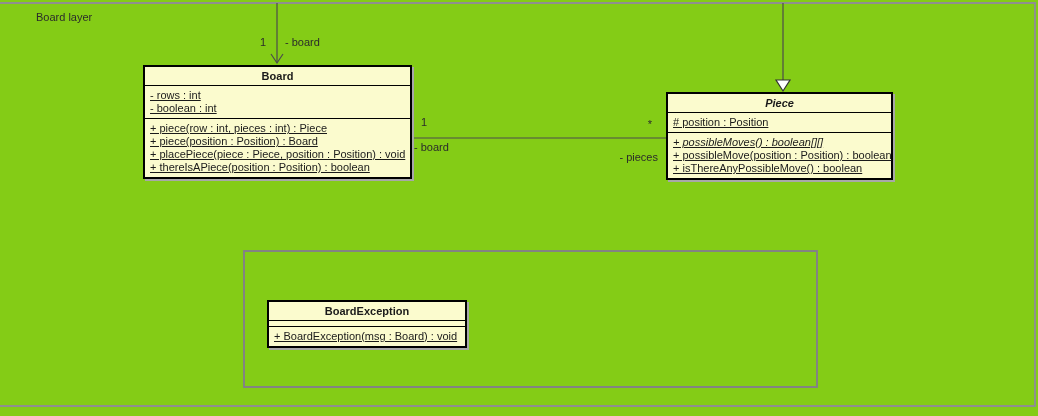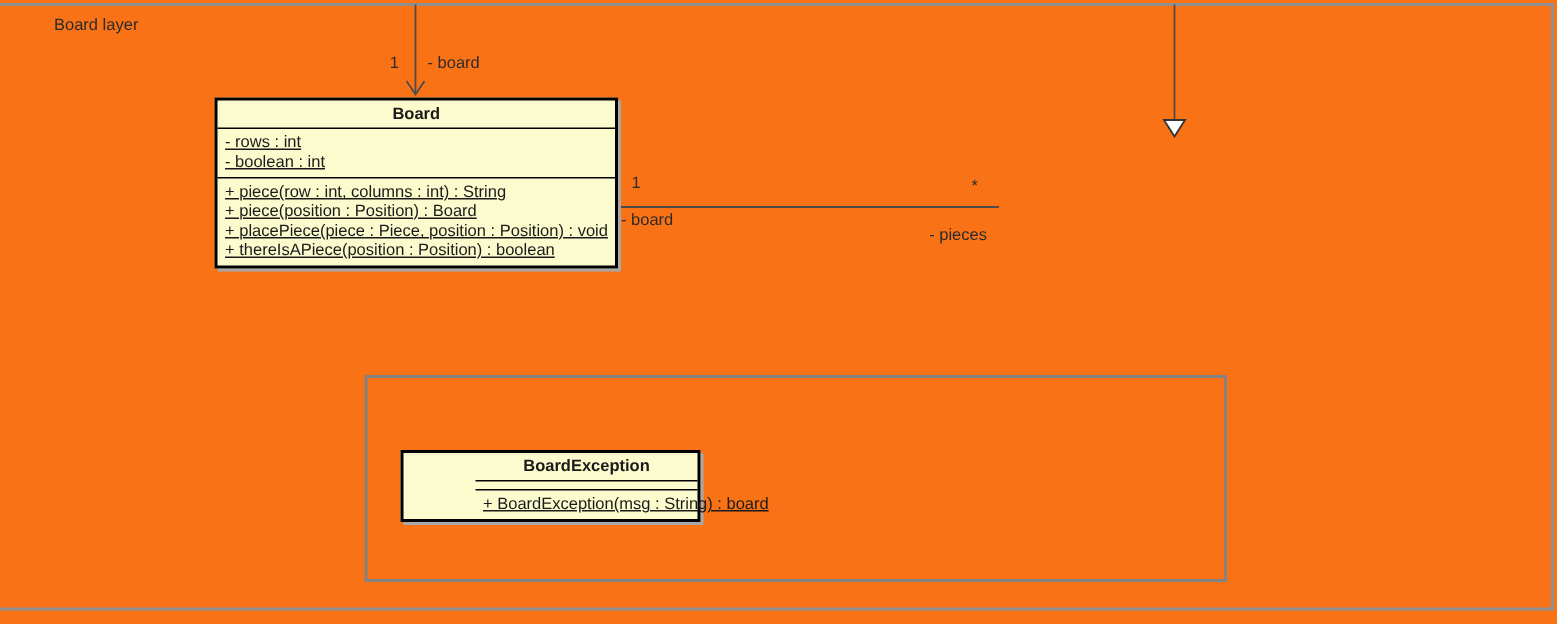--- a/index.html
+++ b/index.html
@@ -1,17 +1,17 @@
 <!DOCTYPE html>
 <html><head>
 <meta charset="utf-8">
 <style>
   html,body { margin:0; padding:0; background:#ffffff; }
   .canvas {
-    position:relative; width:1038px; height:416px; background:#f97316;
+    position:relative; width:1038px; height:416px; background:#84cc16;
     overflow:hidden; font-family:"Liberation Sans", sans-serif;
     font-size:11px; color:#1a1a1a;
   }
   .frame {
     position:absolute; left:-6px; top:2px; width:1042px; height:405px;
     border:2px solid #8f8f8f; box-sizing:border-box; background:transparent;
   }
   .layer-label { position:absolute; left:36px; top:11px; color:#2b2b2b; }
   svg.connectors { position:absolute; left:0; top:0; }
   .edge { stroke:#4c4c4c; stroke-width:1.2; fill:none; }
@@ -67,32 +67,43 @@
   <div class="lbl ra" style="left:638px; top:118px; width:14px;">*</div>
   <div class="lbl ra" style="left:612px; top:151px; width:46px;">- pieces</div>
 
   <div class="uml-class" style="left:143px; top:65px; width:269px;">
     <div class="uml-title">Board</div>
     <div class="uml-section">
       <div class="row">- rows : int</div>
       <div class="row">- boolean : int</div>
     </div>
     <div class="uml-section last">
-      <div class="row">+ piece(row : int, columns : int) : String</div>
+      <div class="row">+ piece(row : int, pieces : int) : Piece</div>
       <div class="row">+ piece(position : Position) : Board</div>
       <div class="row">+ placePiece(piece : Piece, position : Position) : void</div>
       <div class="row">+ thereIsAPiece(position : Position) : boolean</div>
     </div>
   </div>
 
+  <div class="uml-class" style="left:666px; top:92px; width:227px;">
+    <div class="uml-title italic">Piece</div>
+    <div class="uml-section">
+      <div class="row"># position : Position</div>
+    </div>
+    <div class="uml-section last">
+      <div class="row italic">+ possibleMoves() : boolean[][]</div>
+      <div class="row">+ possibleMove(position : Position) : boolean</div>
+      <div class="row">+ isThereAnyPossibleMove() : boolean</div>
+    </div>
+  </div>
 
   <div class="container-rect"></div>
 
-  <div class="uml-class" style="left:267px; top:300px; width:200px;padding-left:48px;">
+  <div class="uml-class" style="left:267px; top:300px; width:200px;">
     <div class="uml-title">BoardException</div>
     <div class="uml-section empty"></div>
     <div class="uml-section last">
-      <div class="row">+ BoardException(msg : String) : board</div>
+      <div class="row">+ BoardException(msg : Board) : void</div>
     </div>
   </div>
 
 
 </div>
 
 </body></html>

